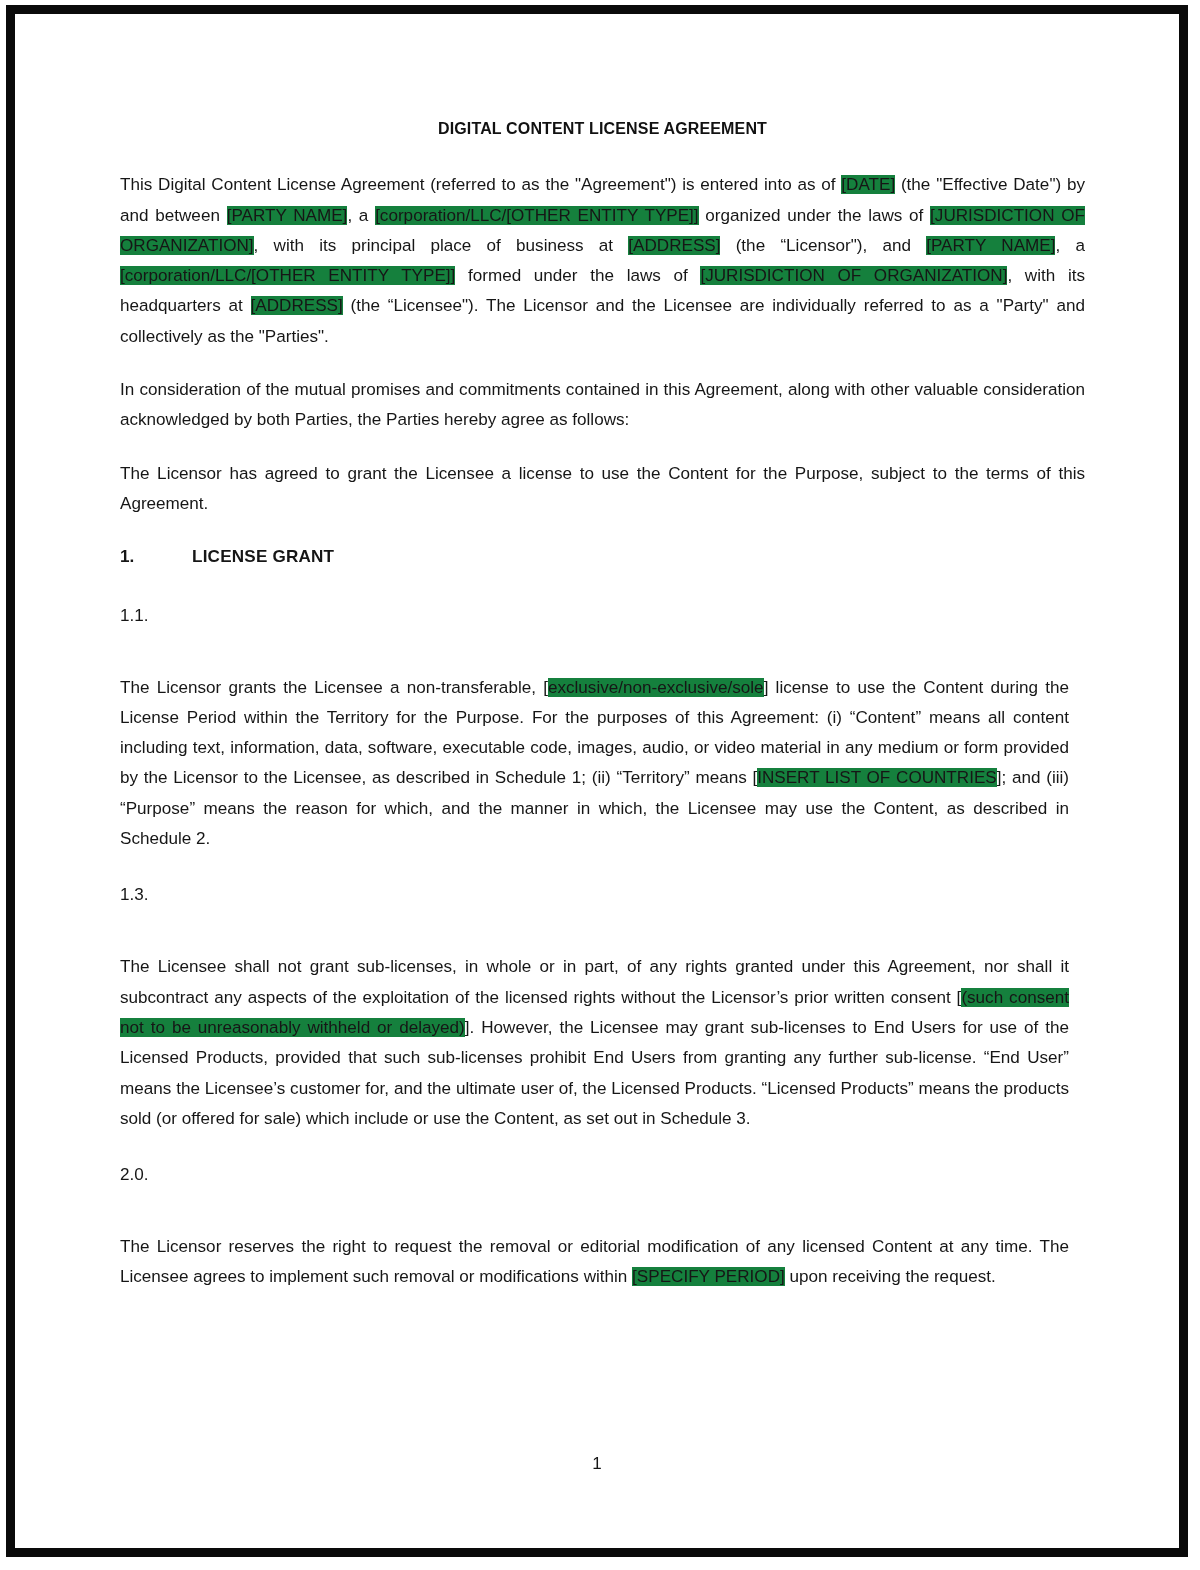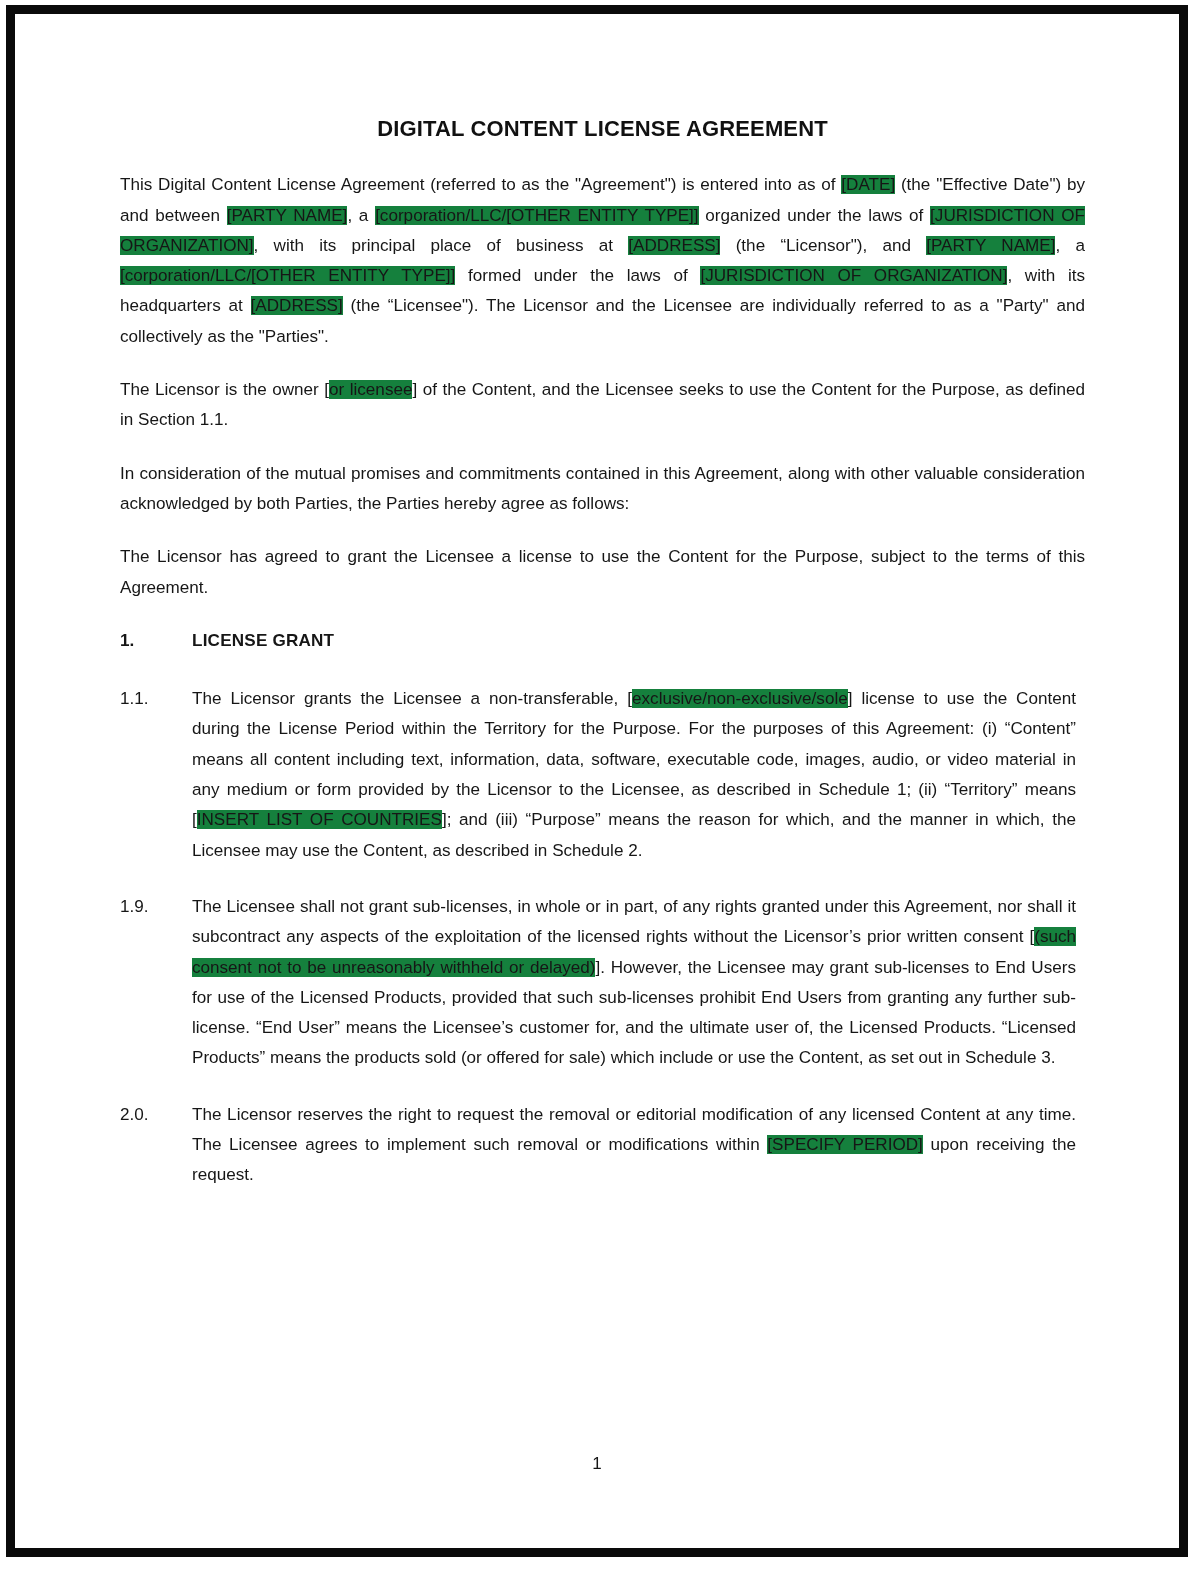--- a/index.html
+++ b/index.html
@@ -37,21 +37,21 @@
     left: 105px;
     top: 100px;
     width: 965px;
     color: #161616;
     font-size: 17.1px;
     line-height: 30.3px;
   }
   .doc-title {
     text-align: center;
     font-weight: bold;
-    font-size: 22px;
+    font-size: 16px;
     letter-spacing: 0.15px;
     margin: 0 0 26px 0;
     color: #111111;
   }
   p.para {
     margin: 0 0 23px 0;
     text-align: justify;
     text-justify: inter-word;
   }
   .hl {
@@ -68,21 +68,22 @@
   .section-head .num {
     width: 72px;
     flex: 0 0 72px;
   }
   .section-head .htxt {
     flex: 1 1 auto;
     letter-spacing: 0.2px;
   }
   .clause {
     display: flex;
-    margin: 0 9px 26px 0;
+    margin: 0 16px 26px 0;
+    flex-direction: column;
   }
   .clause .num {
     width: 72px;
     flex: 0 0 72px;
   }
   .clause .ctext {
     flex: 1 1 auto;
     text-align: justify;
     text-justify: inter-word;
   }
@@ -103,39 +104,38 @@
 
 <div class="page-frame">
   <div class="page-inner">
 
     <div class="doc-body">
 
       <div class="doc-title">DIGITAL CONTENT LICENSE AGREEMENT</div>
 
       <p class="para"><span>This Digital Content License Agreement (referred to as the "</span><b>Agreement</b><span>") is entered into as of </span><span class="hl">[DATE]</span><span> (the "</span><b>Effective Date</b><span>") by and between </span><span class="hl">[PARTY NAME]</span><span>, a </span><span class="hl">[corporation/LLC/[OTHER ENTITY TYPE]]</span><span> organized under the laws of </span><span class="hl">[JURISDICTION OF ORGANIZATION]</span><span>, with its principal place of business at </span><span class="hl">[ADDRESS]</span><span> (the “</span><b>Licensor</b><span>"), and </span><span class="hl">[PARTY NAME]</span><span>, a </span><span class="hl">[corporation/LLC/[OTHER ENTITY TYPE]]</span><span> formed under the laws of </span><span class="hl">[JURISDICTION OF ORGANIZATION]</span><span>, with its headquarters at </span><span class="hl">[ADDRESS]</span><span> (the “</span><b>Licensee</b><span>"). The Licensor and the Licensee are individually referred to as a "</span><b>Party</b><span>" and collectively as the "</span><b>Parties</b><span>".</span></p>
 
-      <p class="para"><span>The Licensor is the owner [</span><span class="hl">or licensee</span><span>] of the Content, and the Licensee seeks to use the Content for the Purpose, as defined in Section 1.1.</span></p>
 
       <p class="para"><span>In consideration of the mutual promises and commitments contained in this Agreement, along with other valuable consideration acknowledged by both Parties, the Parties hereby agree as follows:</span></p>
 
       <p class="para"><span>The Licensor has agreed to grant the Licensee a license to use the Content for the Purpose, subject to the terms of this Agreement.</span></p>
 
       <div class="section-head">
         <div class="num">1.</div>
         <div class="htxt">LICENSE GRANT</div>
       </div>
 
       <div class="clause">
         <div class="num">1.1.</div>
         <div class="ctext"><span>The Licensor grants the Licensee a non-transferable, [</span><span class="hl">exclusive/non-exclusive/sole</span><span>] license to use the Content during the License Period within the Territory for the Purpose. For the purposes of this Agreement: (i) “</span><b>Content</b><span>” means all content including text, information, data, software, executable code, images, audio, or video material in any medium or form provided by the Licensor to the Licensee, as described in Schedule 1; (ii) “</span><b>Territory</b><span>” means [</span><span class="hl">INSERT LIST OF COUNTRIES</span><span>]; and (iii) “</span><b>Purpose</b><span>” means the reason for which, and the manner in which, the Licensee may use the Content, as described in Schedule 2.</span></div>
       </div>
 
 
       <div class="clause">
-        <div class="num">1.9.</div>
+        <div class="num">1.3.</div>
         <div class="ctext"><span>The Licensee shall not grant sub-licenses, in whole or in part, of any rights granted under this Agreement, nor shall it subcontract any aspects of the exploitation of the licensed rights without the Licensor’s prior written consent [</span><span class="hl">(such consent not to be unreasonably withheld or delayed)</span><span>]. However, the Licensee may grant sub-licenses to End Users for use of the Licensed Products, provided that such sub-licenses prohibit End Users from granting any further sub-license. “</span><b>End User</b><span>” means the Licensee’s customer for, and the ultimate user of, the Licensed Products. “</span><b>Licensed Products</b><span>” means the products sold (or offered for sale) which include or use the Content, as set out in Schedule 3.</span></div>
       </div>
 
       <div class="clause">
         <div class="num">2.0.</div>
         <div class="ctext"><span>The Licensor reserves the right to request the removal or editorial modification of any licensed Content at any time. The Licensee agrees to implement such removal or modifications within </span><span class="hl">[SPECIFY PERIOD]</span><span> upon receiving the request.</span></div>
       </div>
 
     </div>
 

